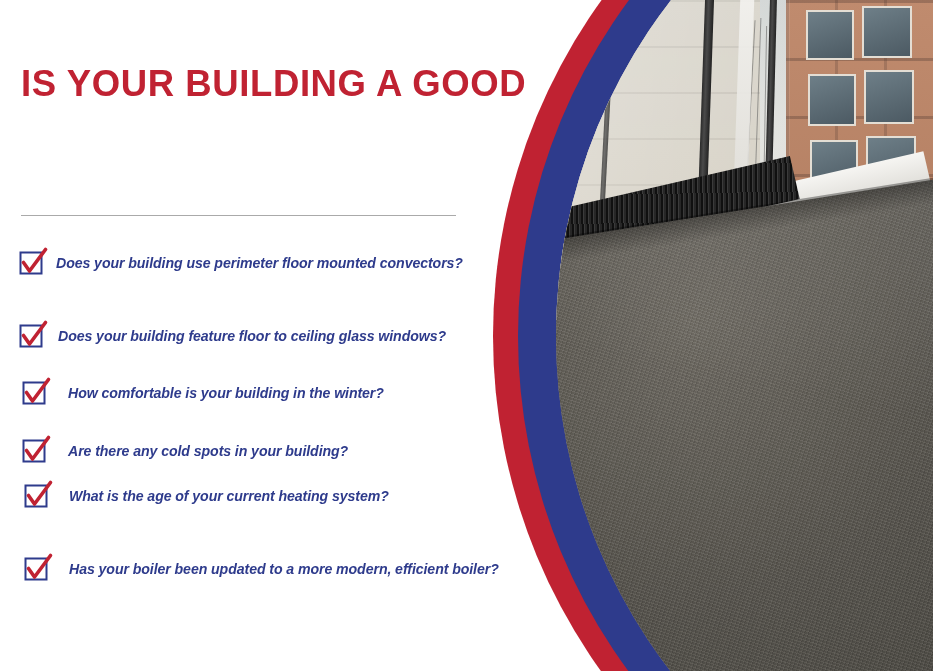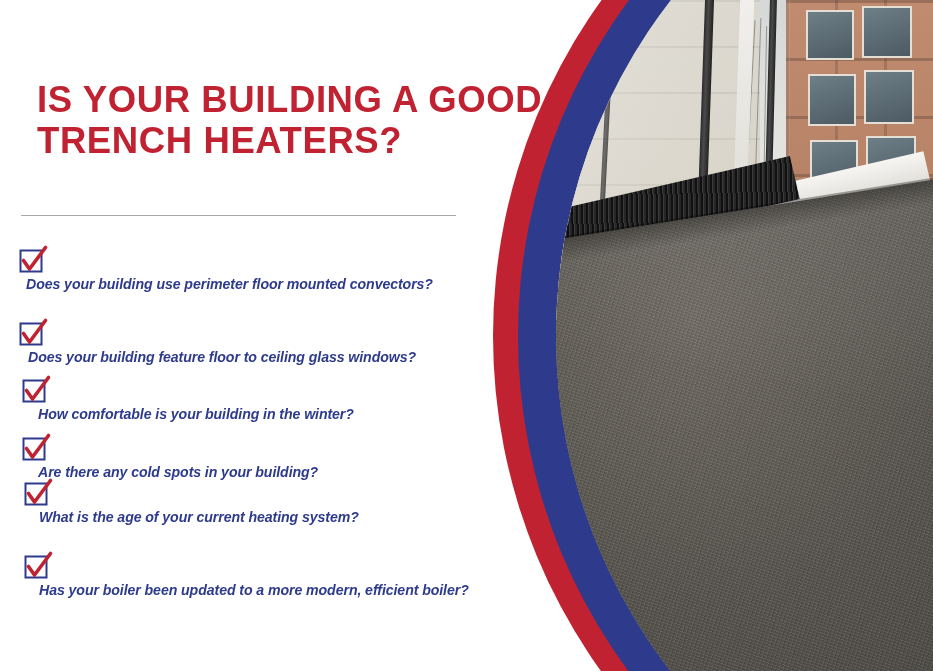--- a/index.html
+++ b/index.html
@@ -26,21 +26,21 @@
     width: 520px;
     height: 671px;
     z-index: 5;
   }
 
   .headline {
     position: absolute;
     left: 21px;
     top: 63px;
     width: 500px;
-    margin: 16px;
+    margin: 0;
     font-family: "Liberation Sans", sans-serif;
     font-weight: bold;
     font-size: 36.5px;
     line-height: 41px;
     letter-spacing: 0.6px;
     color: #c02232;
     text-transform: uppercase;
   }
   .headline .hl-line { display: block; white-space: nowrap; }
 
@@ -59,23 +59,22 @@
     left: 0;
     top: 236px;
     width: 520px;
     list-style: none;
     margin: 0;
     padding: 0;
   }
   .check-item {
     position: absolute;
     display: flex;
-    align-items: flex-start;
+    align-items: center;
     height: 34px;
-    flex-direction: column;
   }
   .check-box-wrap {
     position: relative;
     width: 30px;
     height: 30px;
     flex: 0 0 30px;
   }
   .check-box-wrap svg { display: block; overflow: visible; }
 
   .check-label {
@@ -275,21 +274,20 @@
         <div class="ph-shadow" style="left:490px;top:248px;width:640px;height:26px;transform:rotate(-9deg);transform-origin:left top;"></div>
 
       </div>
     </div>
   </div>
 
   <div class="left-col">
 
     <h1 class="headline">
       <span class="hl-line">IS YOUR BUILDING A GOOD</span>
-      <span class="hl-line">TRENCH HEATERS?</span>
     </h1>
 
     <div class="divider"></div>
 
     <ul class="checklist">
 
       <li class="check-item ci-0">
         <span class="check-box-wrap">
           <svg width="30" height="30" viewBox="0 0 30 30">
             <rect x="2.5" y="5.5" width="21" height="21" fill="none" stroke="#2e3b8c" stroke-width="2"></rect>

